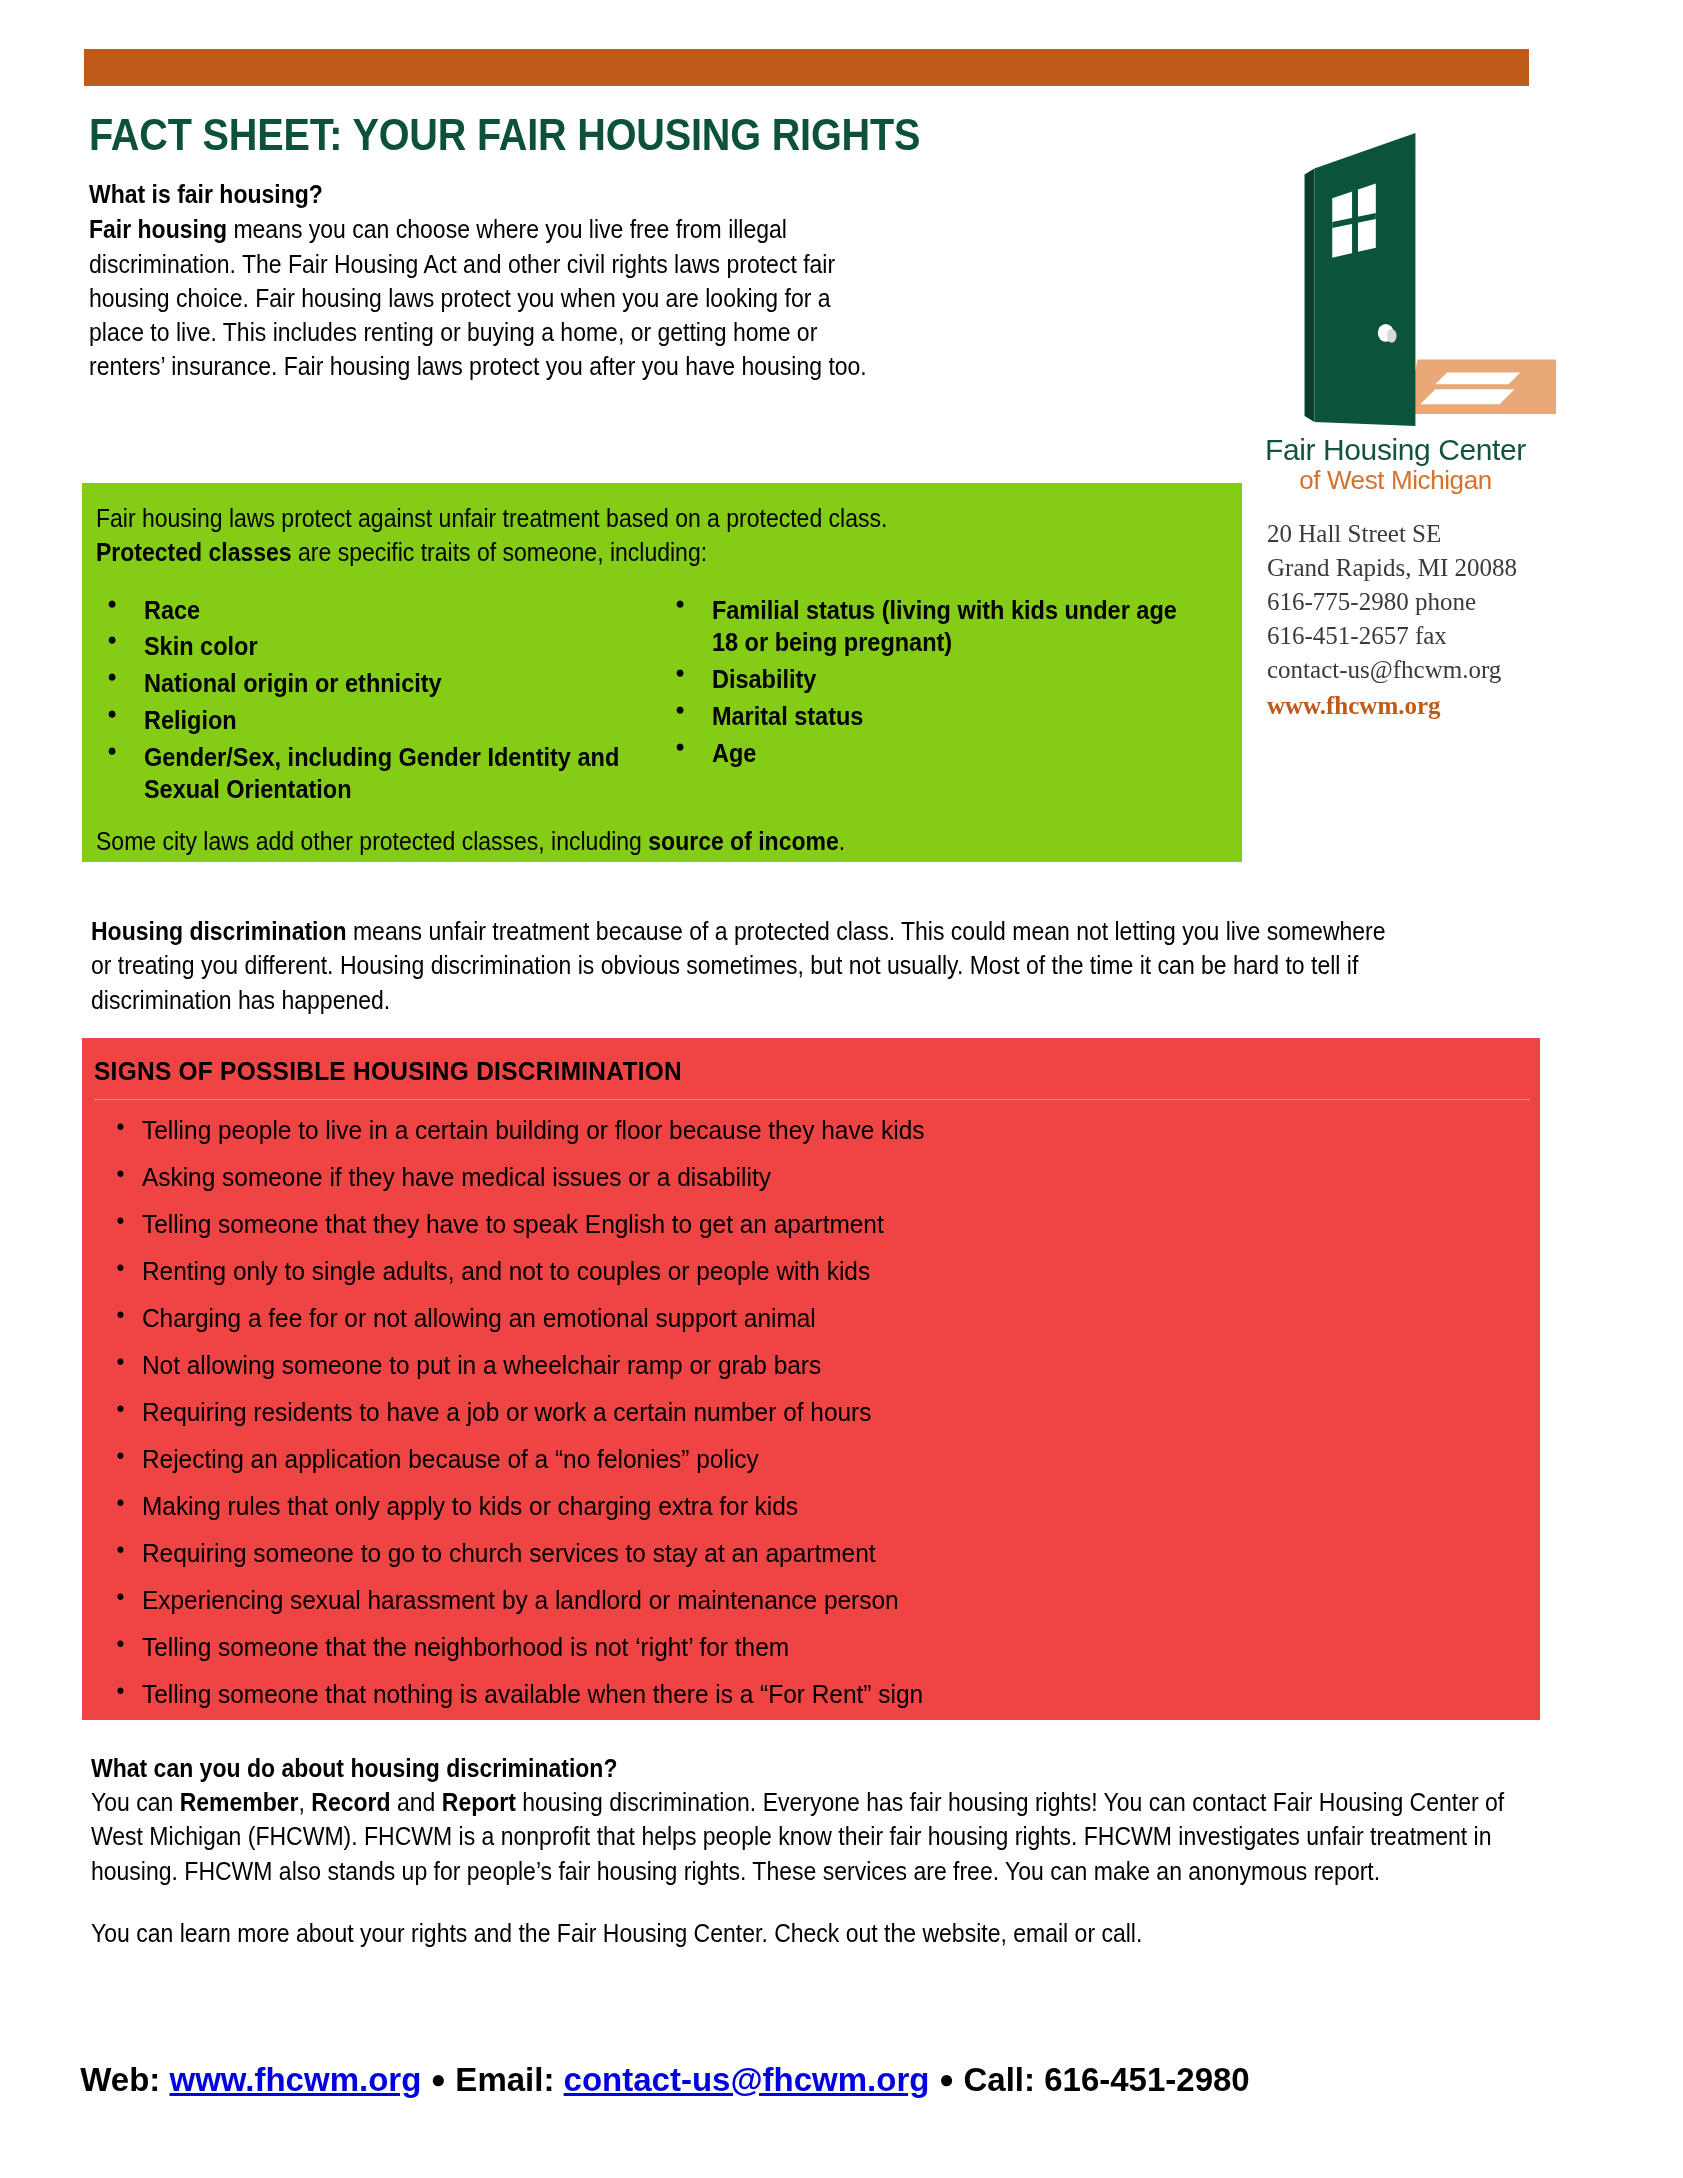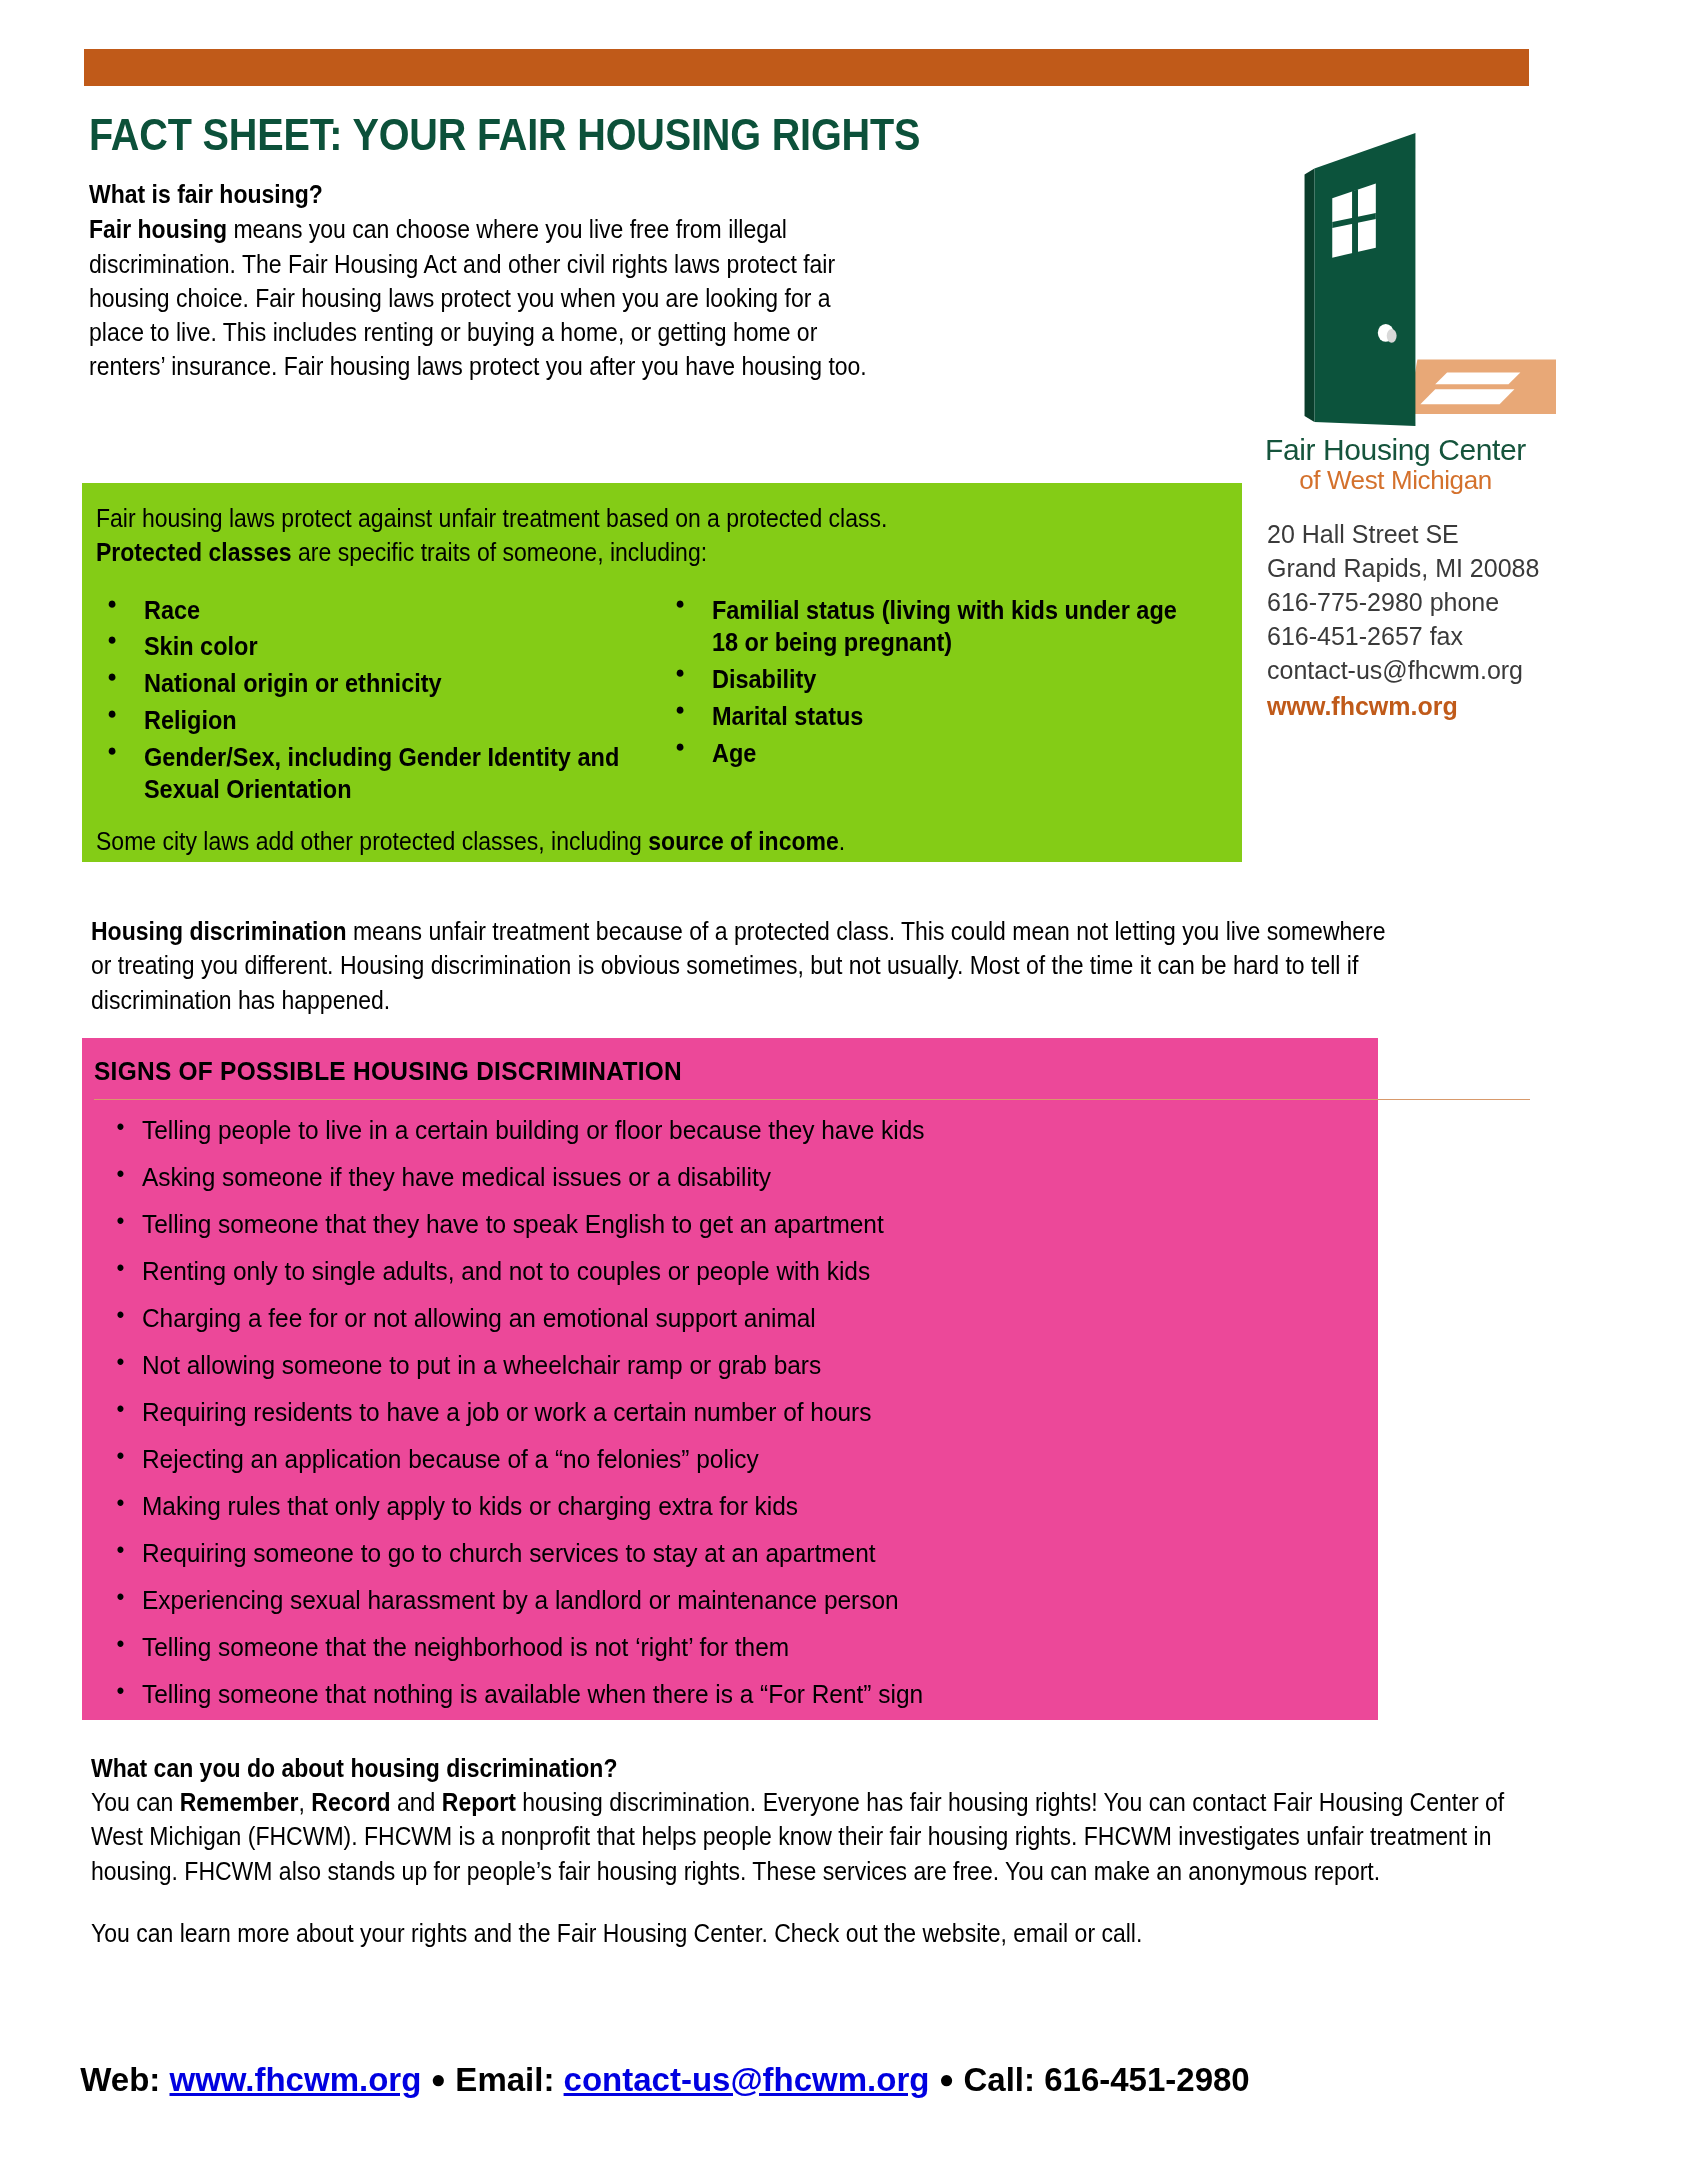--- a/index.html
+++ b/index.html
@@ -153,23 +153,23 @@
     line-height: 1.37;
     transform: scaleX(0.92);
     transform-origin: left top;
   }
 
   
   .peach-box {
     position: absolute;
     left: 82px;
     top: 1038px;
-    width: 1296px;
+    width: 1458px;
     height: 682px;
-    background: #ec4899;
+    background: #ef4444;
   }
   .peach-head {
     position: absolute;
     left: 12px;
     top: 18px;
     font-family: "Liberation Sans Narrow", "Liberation Sans", sans-serif;
     font-size: 26px;
     font-weight: bold;
     letter-spacing: 0.3px;
     transform: scaleX(0.94);
@@ -279,21 +279,21 @@
     letter-spacing: -0.4px;
     line-height: 1.15;
   }
   .logo-line2 .of { color: #d4712c; }
 
   .contact {
     margin-top: 22px;
     padding-left: 8px;
   }
   .contact div {
-    font-family: Liberation Sans, sans-serif;
+    font-family: Liberation Serif, serif;
     font-size: 25px;
     color: #3a3a3a;
     line-height: 1.36;
     white-space: nowrap;
   }
   .contact .web {
     color: #c05a19;
     font-weight: bold;
     margin-top: 2px;
   }

